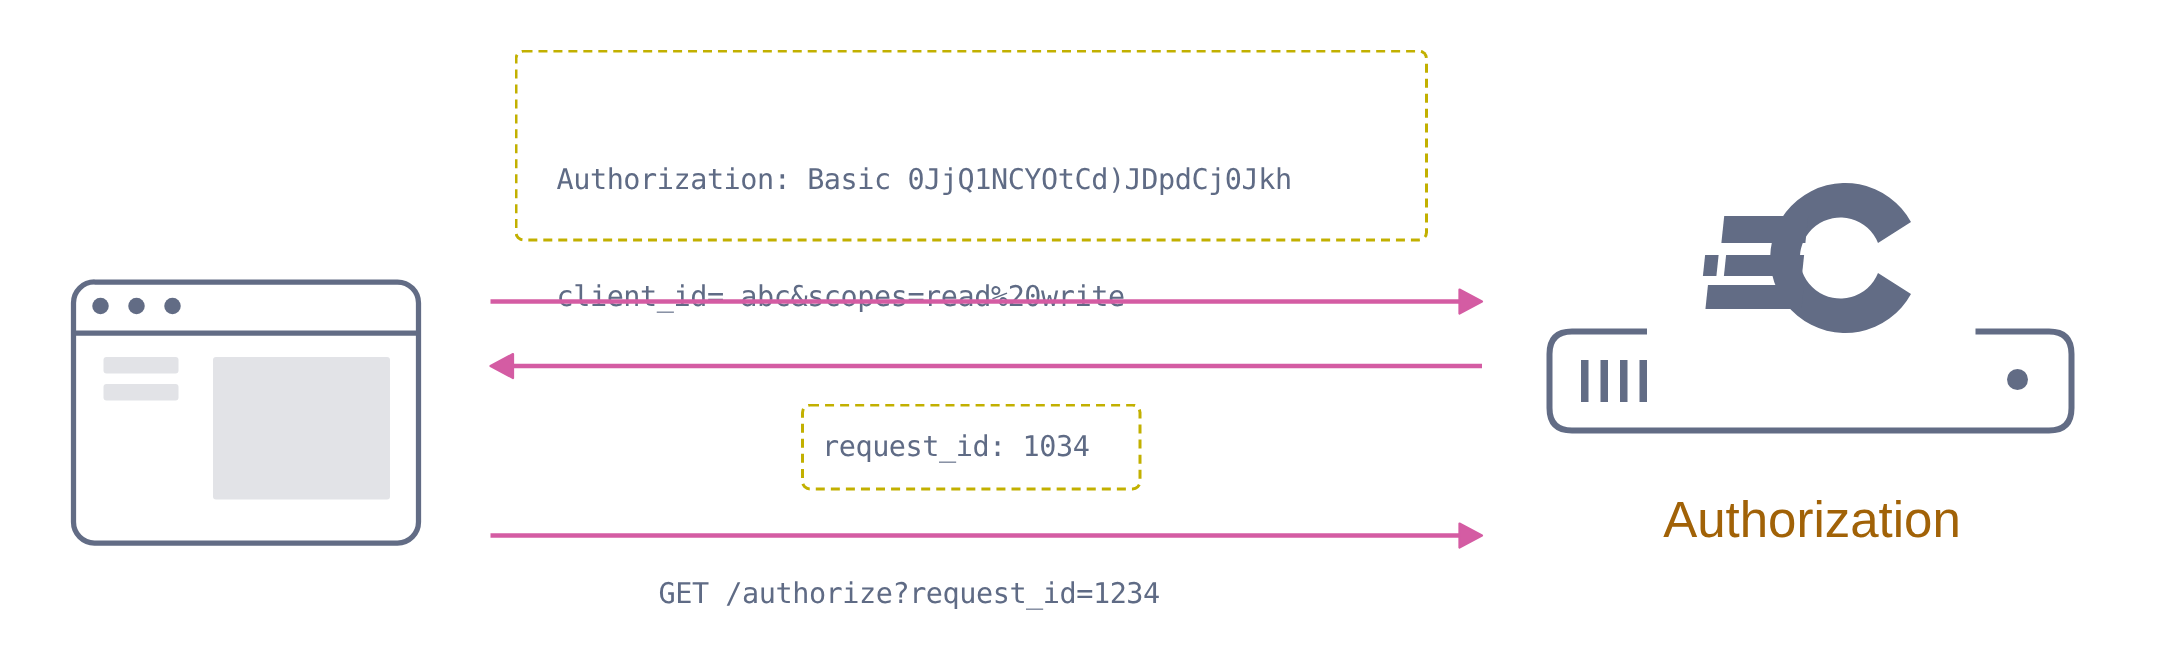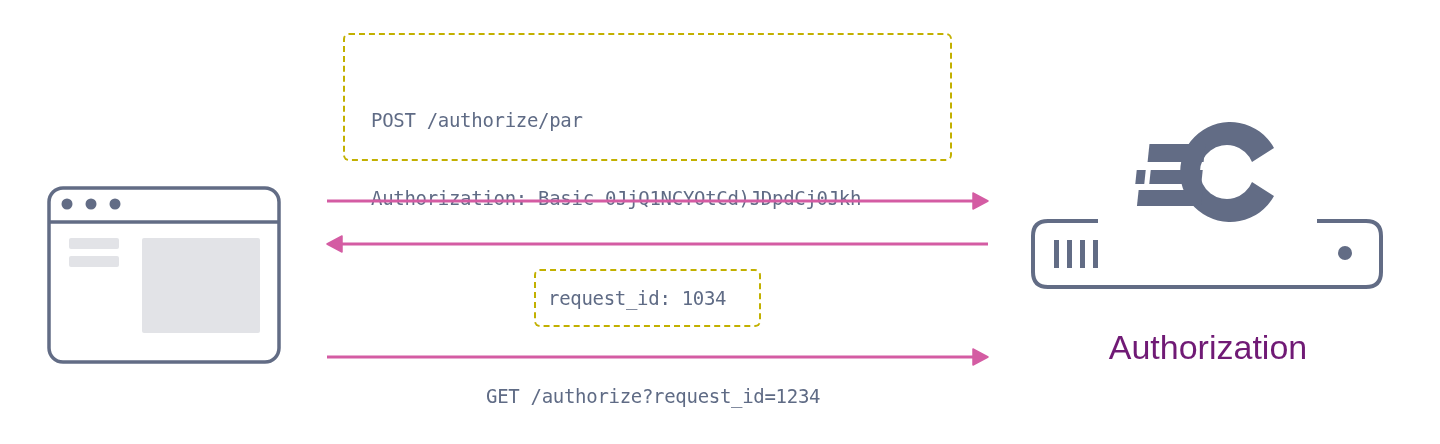--- a/index.html
+++ b/index.html
@@ -3,29 +3,29 @@
   <meta charset="utf-8">
   <style>
     html, body { margin: 0; padding: 0; background: #ffffff; }
     body { width: 1440px; height: 444px; position: relative; overflow: hidden; font-family: "DejaVu Sans", sans-serif; }
     .abs { position: absolute; }
     .mono { font-family: "DejaVu Sans Mono", "Liberation Mono", monospace; color: #5f6b85; }
     .dashed-box { position: absolute; border: 2px dashed #c2b000; border-radius: 6px; box-sizing: border-box; }
     .code-lines { position: absolute; left: 26px; top: 20px; font-size: 19px; line-height: 26px; white-space: pre; letter-spacing: -0.3px; }
     .label-line { display: block; }
     svg { position: absolute; overflow: visible; }
-    .server-label { position: absolute; width: 260px; text-align: center; font-family: "Liberation Sans", sans-serif; font-size: 34px; line-height: 40px; color: #701a75; }
+    .server-label { position: absolute; width: 260px; text-align: center; font-family: "Liberation Sans", sans-serif; font-size: 34px; line-height: 40px; color: #a16207; }
   </style>
 </head>
 <body>
 
 <div class="dashed-box" style="left:343px; top:33px; width:609px; height:128px;">
   <div class="code-lines mono">
-    <span class="label-line">POST /authorize/par</span>
     <span class="label-line">Authorization: Basic 0JjQ1NCYOtCd)JDpdCj0Jkh</span>
+    <span class="label-line">client_id= abc&amp;scopes=read%20write</span>
   </div>
 </div>
 
 <svg style="left:47px; top:186px;" width="234" height="178" viewBox="0 0 234 178">
   <rect x="2" y="2" width="230" height="174" rx="14" ry="14" fill="#ffffff" stroke="#626c85" stroke-width="3.5"></rect>
   <line x1="2" y1="36" x2="232" y2="36" stroke="#626c85" stroke-width="3.5"></line>
   <circle cx="20" cy="18" r="5.5" fill="#626c85"></circle>
   <circle cx="44" cy="18" r="5.5" fill="#626c85"></circle>
   <circle cx="68" cy="18" r="5.5" fill="#626c85"></circle>
   <rect x="22" y="52" width="50" height="11" rx="2" fill="#e2e3e7"></rect>
@@ -45,21 +45,21 @@
 
 <div class="dashed-box" style="left:534px; top:269px; width:227px; height:58px;">
   <div class="mono abs" style="left:12px; top:15px; font-size:19px; line-height:24px; white-space:pre; letter-spacing:-0.3px;">request_id: 1034</div>
 </div>
 
 <svg style="left:327px; top:348px;" width="664" height="20" viewBox="0 0 664 20">
   <line x1="0" y1="9" x2="648" y2="9" stroke="#d45ca3" stroke-width="3"></line>
   <polygon points="646,1 661,9 646,17" fill="#d45ca3" stroke="#d45ca3" stroke-width="1.5" stroke-linejoin="round"></polygon>
 </svg>
 
-<div class="mono abs" style="left:486px; top:384px; font-size:19px; line-height:24px; white-space:pre; letter-spacing:-0.3px;">GET /authorize?request_id=1234</div>
+<div class="mono abs" style="left:439px; top:384px; font-size:19px; line-height:24px; white-space:pre; letter-spacing:-0.3px;">GET /authorize?request_id=1234</div>
 
 <svg style="left:1134px; top:120px;" width="146" height="104" viewBox="0 0 146 104">
 
   <path d="M140,28 A50,50 0 1 0 140,76 L118,62 A27,27 0 1 1 118,42 Z" fill="#626c85"></path>
 
   <rect x="18" y="24" width="56" height="18" fill="#626c85" transform="skewX(-6)"></rect>
   <rect x="8" y="50" width="9" height="14" fill="#626c85" transform="skewX(-6)"></rect>
   <rect x="22" y="50" width="52" height="14" fill="#626c85" transform="skewX(-6)"></rect>
   <rect x="12" y="70" width="64" height="16" fill="#626c85" transform="skewX(-6)"></rect>
 </svg>

